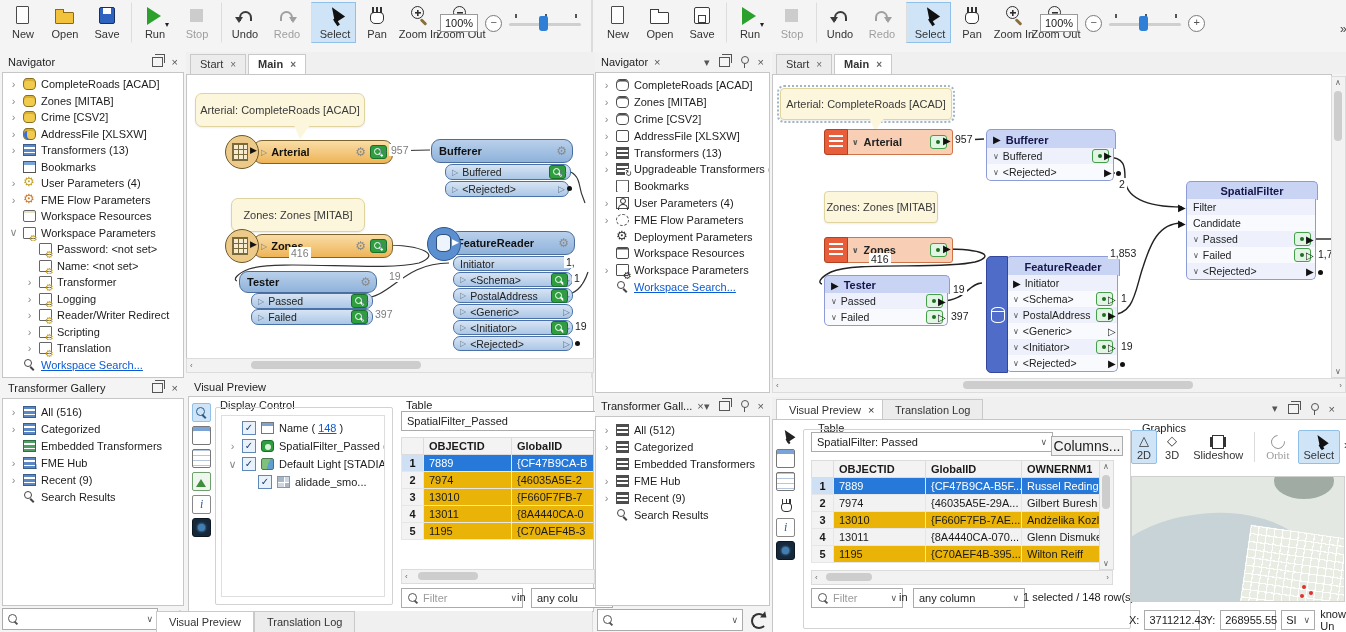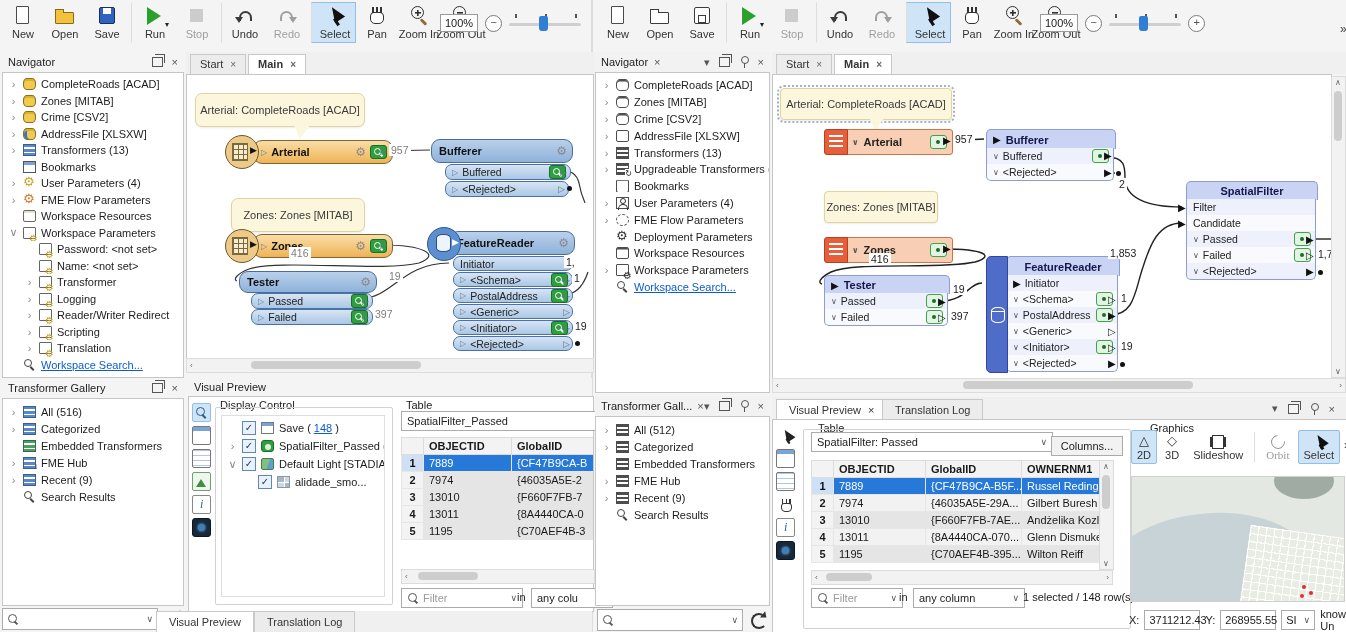--- a/index.html
+++ b/index.html
@@ -184,31 +184,31 @@
   .vpi.i-feat{background:#16283c;border:1px solid #0c1722;border-radius:3px;}
   .vpi.i-feat::before{left:5px;top:5px;width:7px;height:7px;border-radius:50%;background:#3f7fb5;box-shadow:0 0 3px #7fc0ef;}
   .vpi.i-cur::before{left:6px;top:2px;border-left:5px solid transparent;border-right:5px solid transparent;border-bottom:12px solid #222;transform:rotate(-33deg);}
   .vpi.i-cur::after{left:10px;top:11px;width:2.4px;height:6px;background:#222;transform:rotate(-33deg);}
   .vpi.i-hand::before{left:4px;top:7px;width:11px;height:9px;background:#fff;border:1.4px solid #333;border-radius:3px 3px 4px 4px;}
   .vpi.i-hand::after{left:5px;top:3px;width:9px;height:5px;background:repeating-linear-gradient(90deg,#333 0 1.4px,transparent 1.4px 3.6px);}
   .groupbox{position:absolute;border:1px solid #d2d2d2;border-radius:2px;}
   .grouplabel{position:absolute;font-size:11px;color:#1c1c1c;background:#fff;padding:0 3px;}
   .combo{position:absolute;border:1px solid #ababab;background:#fff;display:flex;align-items:center;gap:4px;padding:0 5px;font-size:11px;color:#222;}
   .combo .ph{color:#9a9a9a;}
-  .btn{position:absolute;border:1px solid #ababab;background:#f2f2f2;display:flex;align-items:center;justify-content:center;font-size:11px;color:#222;}
+  .btn{position:absolute;border:1px solid #ababab;background:#f2f2f2;display:flex;align-items:center;justify-content:center;font-size:14px;color:#222;}
   .dctree .trow{height:18px;}
   .cb{width:12px;height:12px;border:1px solid #5f87b8;background:#e9f2fb;color:#1a3a6a;font-size:10px;line-height:11px;text-align:center;flex:0 0 12px;}
   .lnk{color:#0b5bd3;text-decoration:underline;}
   [data-icon="view"] .tic{background:#fff;border:1px solid #777;box-shadow:inset 0 3px #7ba3d6;}
   [data-icon="sfp"] .tic{background:#2f9e3f;border:1px solid #19702a;border-radius:3px;}
   [data-icon="sfp"] .tic::before{left:3px;top:3px;width:6px;height:6px;border-radius:50%;background:#d9f2dc;}
   [data-icon="map"] .tic{background:linear-gradient(110deg,#7fc07f 55%,#5f9fd0 55%);border:1px solid #4a7a4a;border-radius:2px;}
   [data-icon="tile"] .tic{background:linear-gradient(#a8b6c8,#a8b6c8) 0 0/6px 5px no-repeat,linear-gradient(#cfd8e2,#cfd8e2) 7px 0/6px 5px no-repeat,linear-gradient(#cfd8e2,#cfd8e2) 0 6px/6px 5px no-repeat,linear-gradient(#a8b6c8,#a8b6c8) 7px 6px/6px 5px no-repeat,#fff;border:1px solid #8a97a5;}
   
-  table.dt{border-collapse:collapse;table-layout:fixed;font-size:11px;background:#e5e5e5;}
+  table.dt{border-collapse:collapse;table-layout:fixed;font-size:11px;background:#eab308;}
   table.dt th{background:#f3f3f3;border:1px solid #dcdcdc;font-weight:bold;text-align:left;padding:2px 5px;white-space:nowrap;overflow:hidden;}
   table.dt td{border:1px solid #e6e6e6;padding:2px 5px;white-space:nowrap;overflow:hidden;}
   table.dt td.tn{background:#f3f3f3;font-weight:bold;text-align:center;padding:2px 2px;}
   table.dt tr[data-sel="1"] td{background:#2678d9;color:#fff;}
   table.dt tr[data-sel="1"] td.tn{background:#cfe0f5;color:#111;}
   .r2 table.dt tr:nth-child(even) td{background:#f2f2f2;}
   .r2 table.dt tr[data-sel="1"] td{background:#2678d9;color:#fff;}
   .r2 table.dt tr[data-sel="1"] td.tn{background:#cfe0f5;color:#111;}
   
   .dtab{position:absolute;display:flex;align-items:center;gap:7px;padding:4px 12px;font-size:11px;background:#ececec;border:1px solid #c9c9c9;color:#333;}
@@ -597,21 +597,21 @@
     </div>
 
     <span class="grouplabel" style="left:28px;top:2px">Display Control</span>
     <div class="groupbox" style="left:26px;top:10px;width:176px;height:196px"></div>
     <div class="panel dctree" style="left:32px;top:18px;width:164px;height:182px;border-color:#dedede;padding-top:3px;box-sizing:border-box">
 
     <div class="trow" data-icon="view">
           <span class="tar"></span>
           <span class="cb">✓</span>
           <span class="tic"></span>
-          <span class="tlb"><span>Save ( </span><span class="lnk">148</span><span> )</span></span>
+          <span class="tlb"><span>Name ( </span><span class="lnk">148</span><span> )</span></span>
         </div>
         <div class="trow" data-icon="sfp">
           <span class="tar">›</span>
           <span class="cb">✓</span>
           <span class="tic"></span>
           <span class="tlb"><span>SpatialFilter_Passed ( </span></span>
         </div>
         <div class="trow" data-icon="map">
           <span class="tar">∨</span>
           <span class="cb">✓</span>
@@ -1157,21 +1157,21 @@
       <span class="ph">Filter</span>
       <span class="ddv">∨</span>
     </div>
     <span class="abs" style="left:126px;top:171px">in</span>
     <div class="combo" style="left:140px;top:168px;width:100px;height:18px">
       <span>any column</span>
       <span class="ddv">∨</span>
     </div>
     <span class="abs" style="left:250px;top:171px">1 selected / 148 row(s)</span>
 
-    <span class="grouplabel" style="left:374px;top:2px">Graphics</span>
+    <span class="grouplabel" style="left:366px;top:2px">Graphics</span>
     <div class="abs" style="left:358px;top:10px;display:flex;align-items:flex-start;gap:2px">
       <div class="gbtn" data-state="active">
           <span class="gi">△</span>
           <span>2D</span>
         </div>
       <div class="gbtn">
           <span class="gi">◇</span>
           <span>3D</span>
         </div>
       <div class="gbtn">

